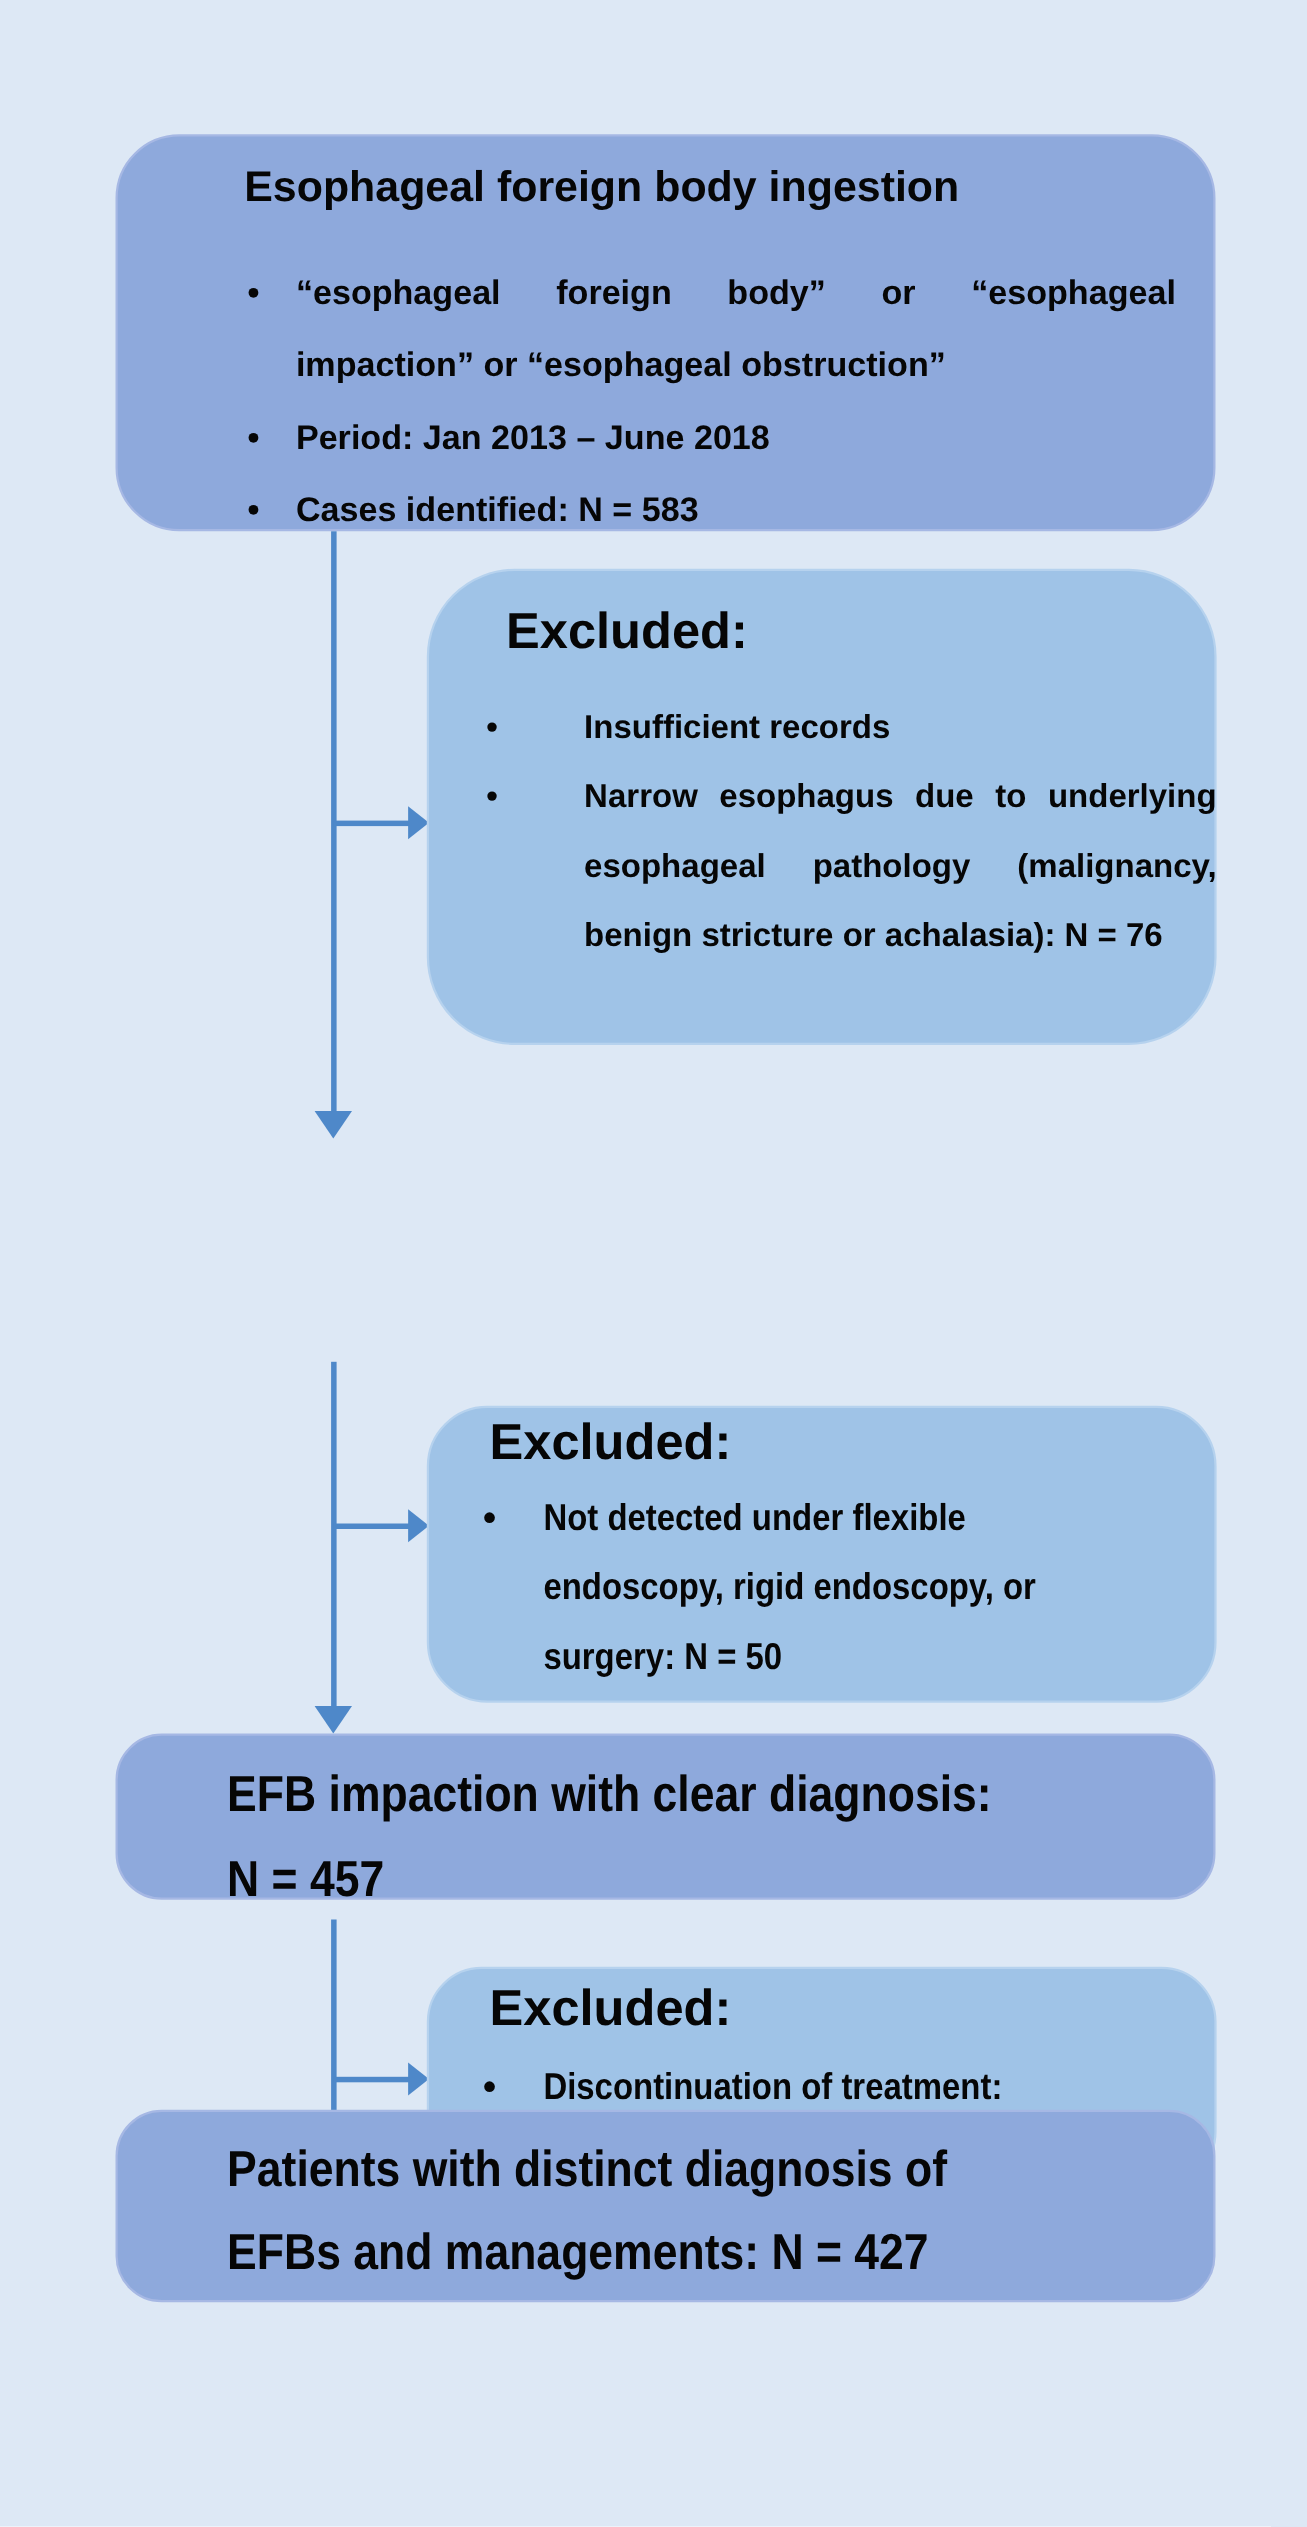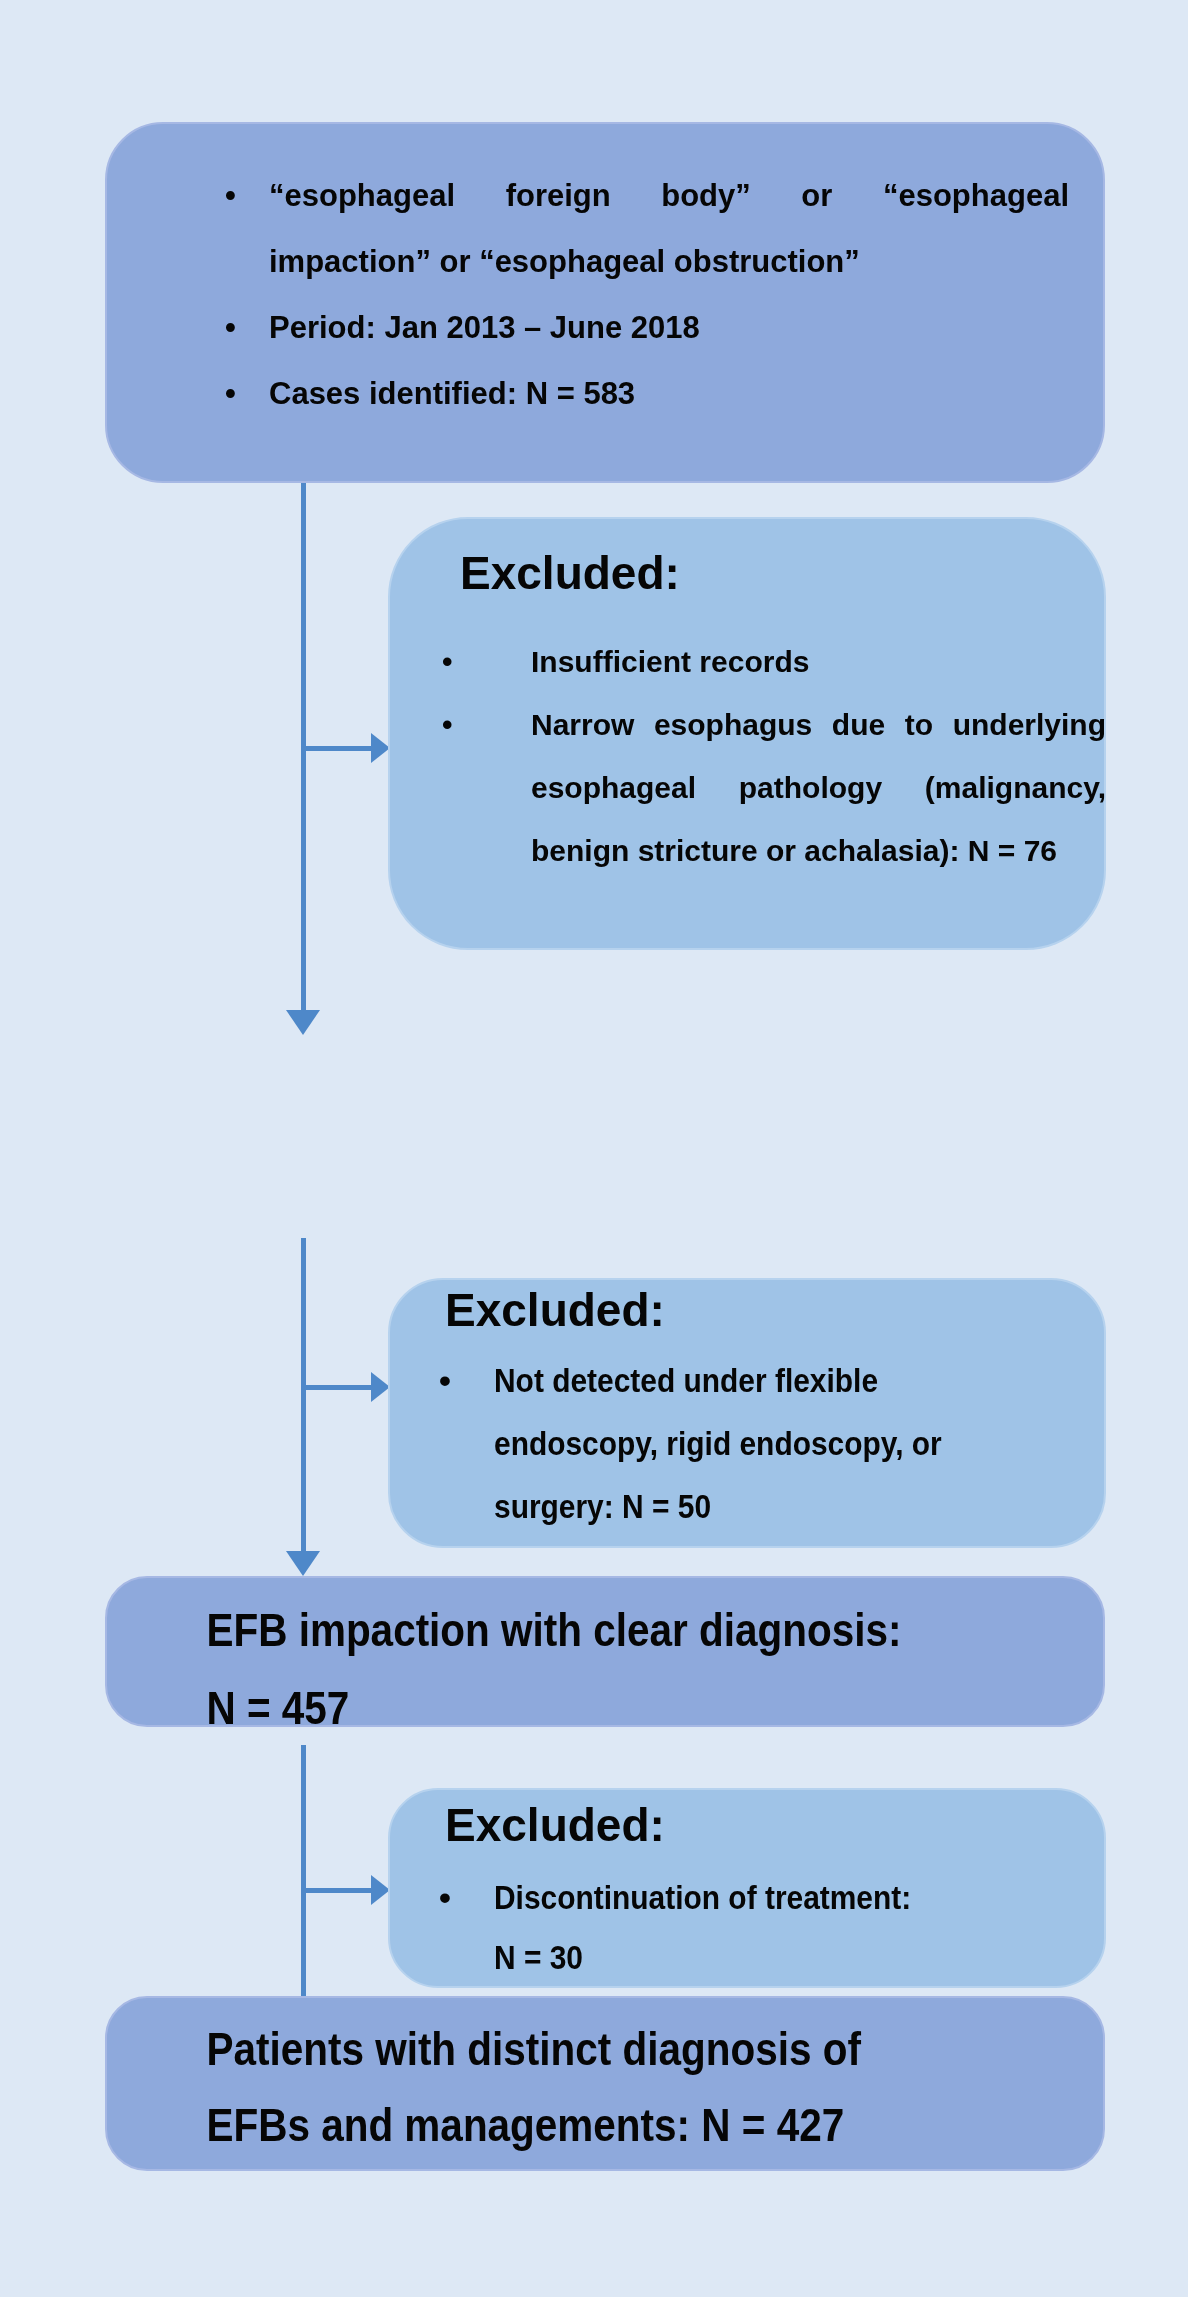--- a/index.html
+++ b/index.html
@@ -35,21 +35,21 @@
     left:388px;width:718px;
     background:var(--exc);
     border:2px solid var(--exc-border);
   }
   #box1{top:122px;height:361px;border-radius:58px;}
   #exc1{top:517px;height:433px;border-radius:80px;}
   #box2{top:1033px;height:205px;border-radius:42px;}
   #exc2{top:1278px;height:270px;border-radius:55px;}
   #box3{top:1576px;height:151px;border-radius:42px;}
   #exc3{top:1788px;height:200px;border-radius:50px;}
-  #box4{top:1996px;height:175px;border-radius:42px;}
+  #box4{top:1918px;height:175px;border-radius:42px;}
 
   
   .mtitle{
     font-size:39px;line-height:46px;
     padding:24px 40px 0 115px;
     white-space:nowrap;
   }
   .etitle{
     font-size:46px;line-height:48px;
     white-space:nowrap;
@@ -111,20 +111,21 @@
   #h1h{top:733px;}
   #h2h{top:1372px;}
   #h3h{top:1875px;}
 </style>
 </head>
 <body>
 
 <div class="stage">
 
   <section class="mbox" id="box1">
+    <h2 class="mtitle">Esophageal foreign body ingestion</h2>
     <div class="blist">
       <div class="brow">
         <span class="dot">•</span>
         <p class="btxt justify">“esophageal foreign body” or “esophageal impaction” or “esophageal obstruction”</p>
       </div>
       <div class="brow">
         <span class="dot">•</span>
         <p class="btxt">Period: Jan 2013 – June 2018</p>
       </div>
       <div class="brow">

